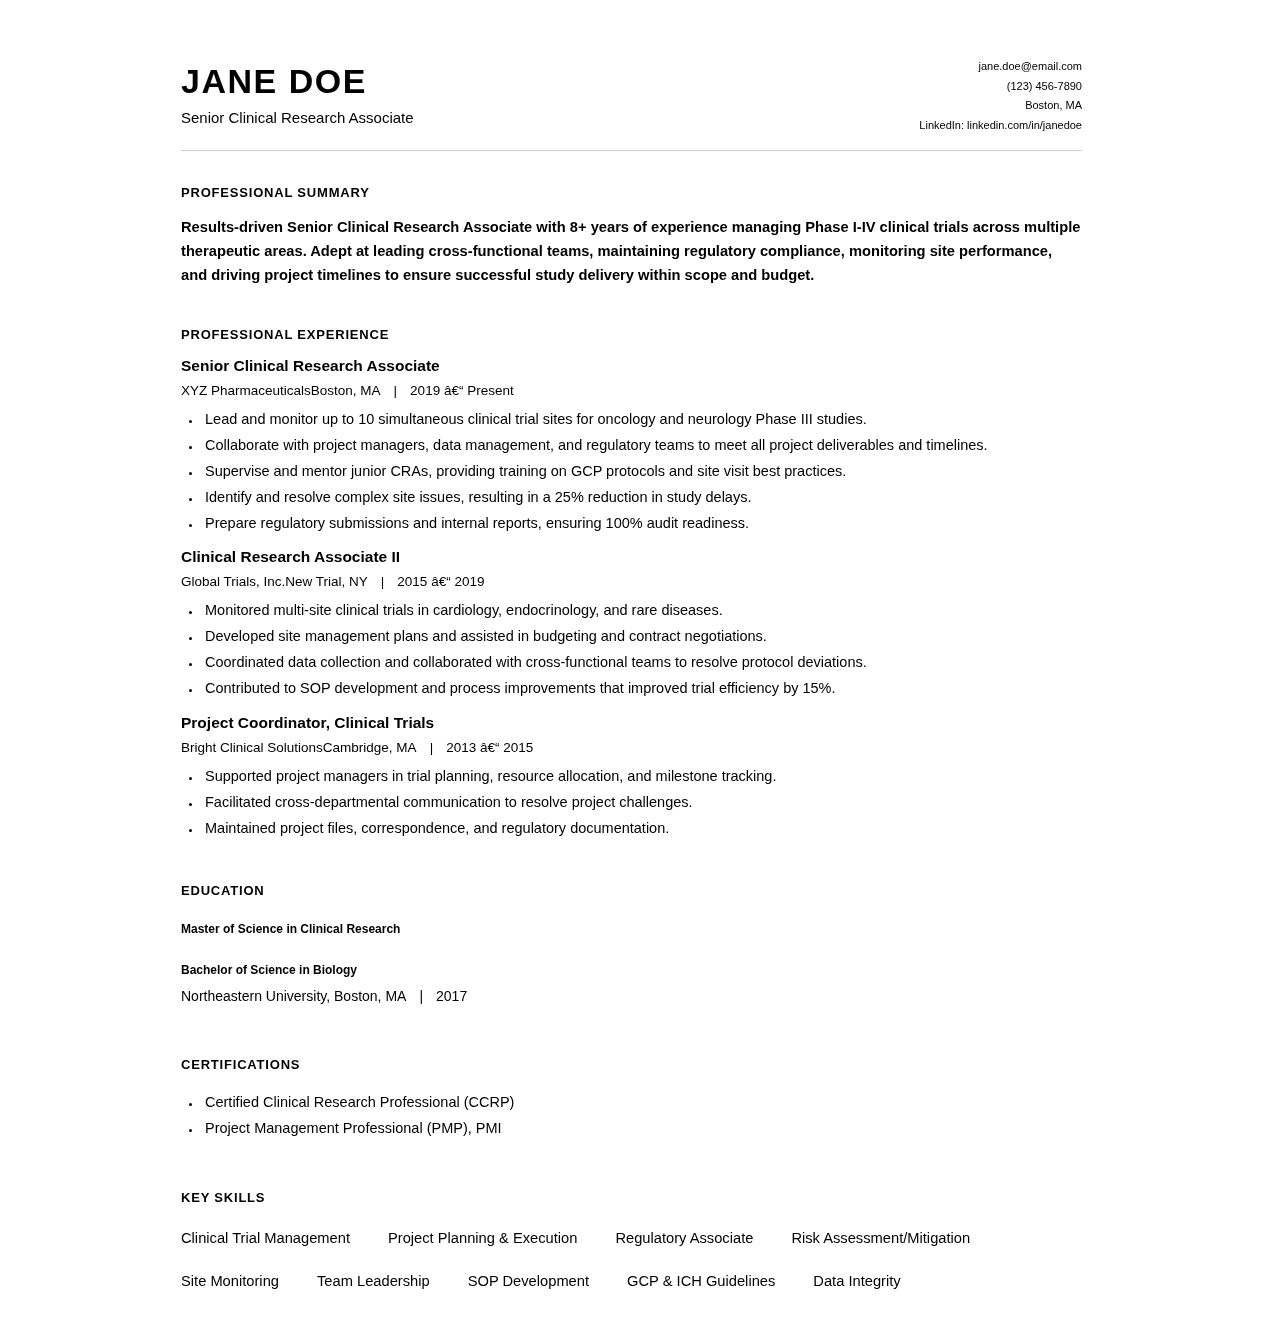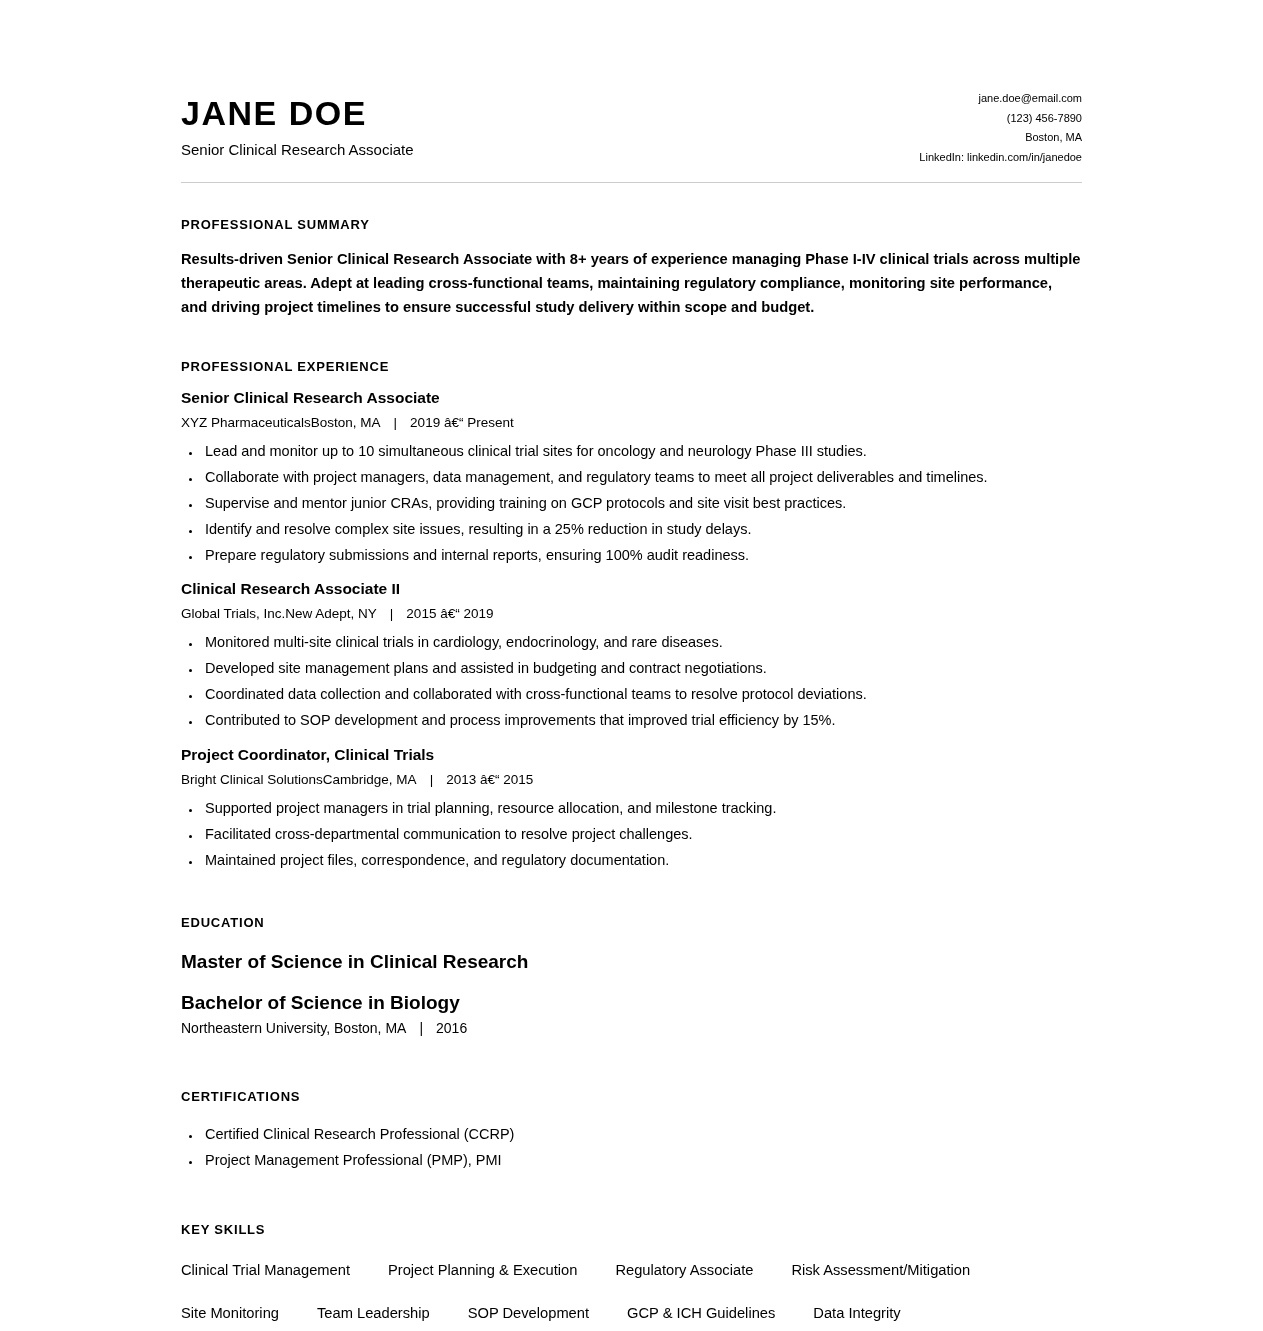--- a/index.html
+++ b/index.html
@@ -6,21 +6,21 @@
   html, body {
     width: 1263px;
     background: #ffffff;
     font-family: "Liberation Sans", sans-serif;
     color: #000000;
   }
   body { height: 1331px; overflow: hidden; }
   .page {
     width: 901px;
     margin: 0 auto;
-    padding-top: 88px;
+    padding-top: 56px;
   }
 
   
   .header-row {
     display: flex;
     justify-content: space-between;
     align-items: flex-start;
   }
   .name {
     font-size: 34px;
@@ -89,21 +89,21 @@
     line-height: 17px;
     margin-bottom: 9px;
     padding-left: 3px;
   }
   ul.bullets li::marker { font-size: 11px; }
   ul.bullets.last { margin-bottom: 8px; }
 
   .education-heading { margin-top: 46px; }
   .degree-block { margin-top: 22px; }
   .degree-name {
-    font-size: 19px;
+    font-size: 12px;
     font-weight: bold;
     line-height: 19px;
   }
   .degree-meta {
     font-size: 14px;
     margin-top: 8px;
     line-height: 17px;
   }
 
   .certifications-heading { margin-top: 52px; }
@@ -172,21 +172,21 @@
       <li>Identify and resolve complex site issues, resulting in a 25% reduction in study delays.</li>
       <li>Prepare regulatory submissions and internal reports, ensuring 100% audit readiness.</li>
     </ul>
   </div>
 
   <div class="job">
     <div class="job-title job2-title">Clinical Research Associate II</div>
     <div class="job-meta">
       <span>Global Trials, Inc.</span>
       <span>
-        <span>New Adept, NY</span><span class="pipe">|</span><span>2015 â€“ 2019</span>
+        <span>New Trial, NY</span><span class="pipe">|</span><span>2015 â€“ 2019</span>
       </span>
     </div>
     <ul class="bullets">
       <li>Monitored multi-site clinical trials in cardiology, endocrinology, and rare diseases.</li>
       <li>Developed site management plans and assisted in budgeting and contract negotiations.</li>
       <li>Coordinated data collection and collaborated with cross-functional teams to resolve protocol deviations.</li>
       <li>Contributed to SOP development and process improvements that improved trial efficiency by 15%.</li>
     </ul>
   </div>
 
@@ -207,21 +207,21 @@
 
   <div class="section-heading education-heading">EDUCATION</div>
 
   <div class="degree-block">
     <div class="degree-name">Master of Science in Clinical Research</div>
   </div>
 
   <div class="degree-block">
     <div class="degree-name">Bachelor of Science in Biology</div>
     <div class="degree-meta">
-      <span>Northeastern University, Boston, MA</span><span class="pipe">|</span><span>2016</span>
+      <span>Northeastern University, Boston, MA</span><span class="pipe">|</span><span>2017</span>
     </div>
   </div>
 
   <div class="section-heading certifications-heading">CERTIFICATIONS</div>
   <ul class="cert-list">
     <li>Certified Clinical Research Professional (CCRP)</li>
     <li>Project Management Professional (PMP), PMI</li>
   </ul>
 
   <div class="section-heading skills-heading">KEY SKILLS</div>

